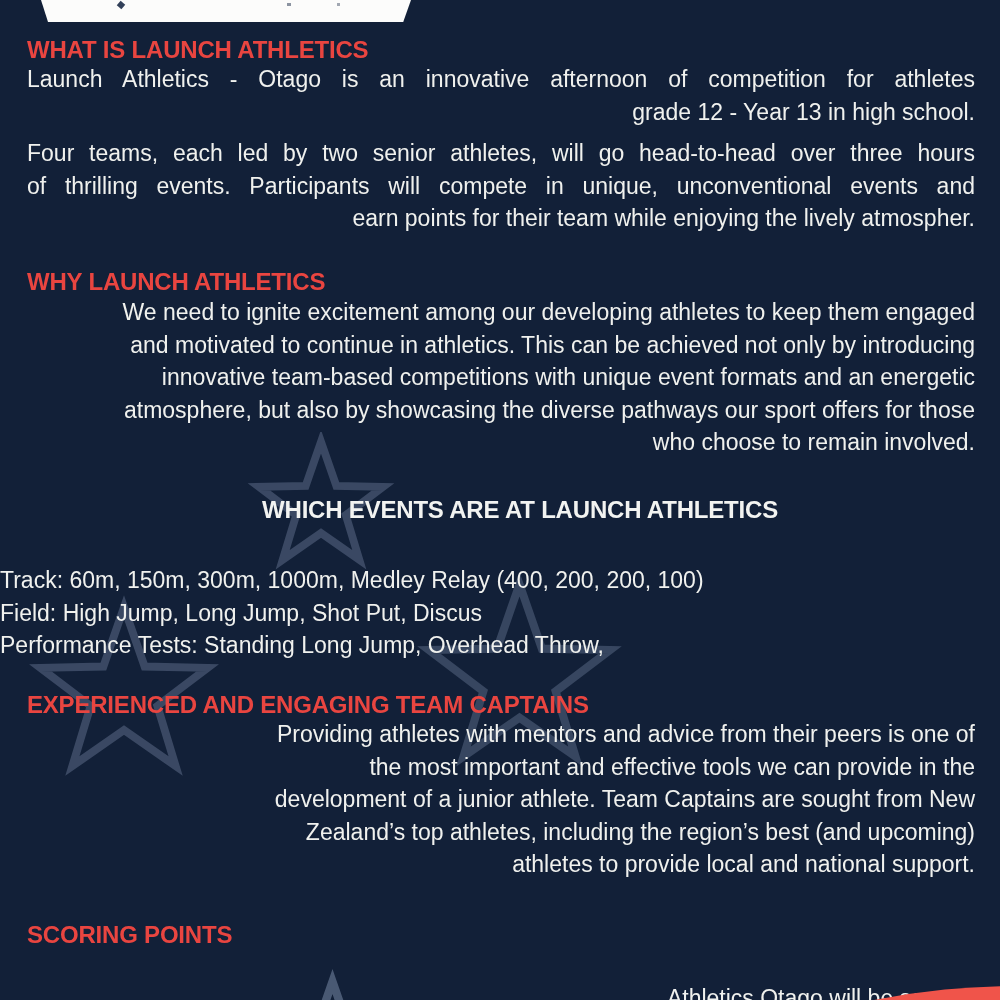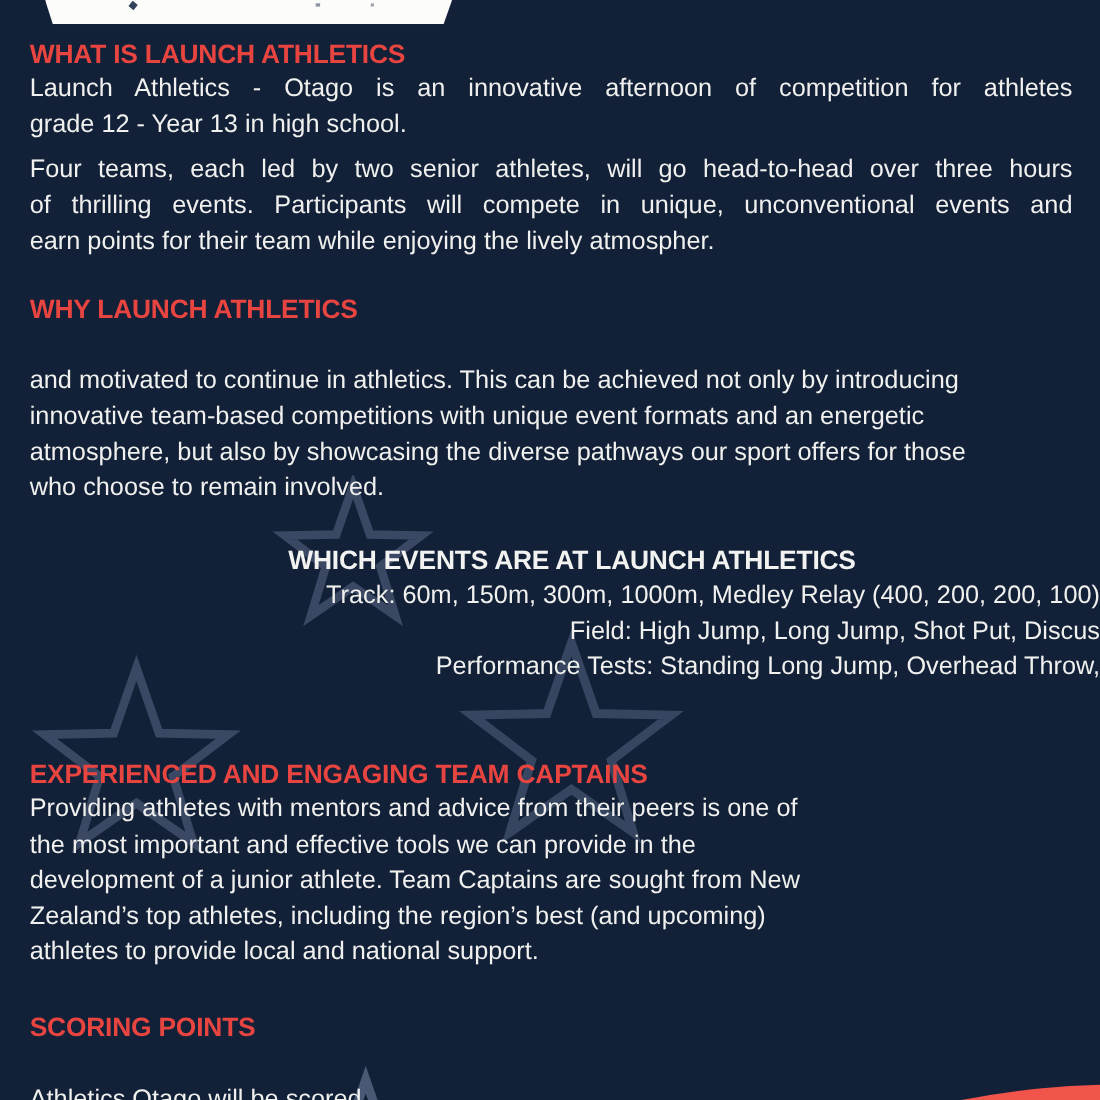--- a/index.html
+++ b/index.html
@@ -41,23 +41,23 @@
   .heading.center { left: 0; width: 1000px; text-align: center; }
 
   .line {
     position: absolute;
     left: 27px;
     width: 948px;
     color: #f0f1ee;
     font-size: 23px;
     line-height: 32.5px;
   }
-  .line.l { white-space: nowrap; text-align: left; }
+  .line.l { white-space: nowrap; text-align: right; }
   .line.j { text-align: justify; text-align-last: justify; }
-  .line.c { left: 0; width: 1000px; text-align: right; white-space: nowrap; }
+  .line.c { left: 0; width: 1000px; text-align: left; white-space: nowrap; margin-top: 40px; }
 
   
   .red-circle {
     position: absolute;
     left: 280px; top: 986px;
     width: 1474px; height: 1474px;
     border-radius: 50%;
     background: #f0544a;
   }
 </style>
@@ -86,20 +86,21 @@
   </div>
 
   <div class="heading" style="top:36px">WHAT IS LAUNCH ATHLETICS</div>
   <div class="line j" style="top:63px">Launch Athletics - Otago is an innovative afternoon of competition for athletes</div>
   <div class="line l" style="top:95.5px">grade 12 - Year 13 in high school.</div>
   <div class="line j" style="top:137px">Four teams, each led by two senior athletes, will go head-to-head over three hours</div>
   <div class="line j" style="top:169.5px">of thrilling events. Participants will compete in unique, unconventional events and</div>
   <div class="line l" style="top:202px">earn points for their team while enjoying the lively atmospher.</div>
 
   <div class="heading" style="top:268px">WHY LAUNCH ATHLETICS</div>
+  <div class="line l" style="top:296px">We need to ignite excitement among our developing athletes to keep them engaged</div>
   <div class="line l" style="top:328.5px">and motivated to continue in athletics. This can be achieved not only by introducing</div>
   <div class="line l" style="top:361px">innovative team-based competitions with unique event formats and an energetic</div>
   <div class="line l" style="top:393.5px">atmosphere, but also by showcasing the diverse pathways our sport offers for those</div>
   <div class="line l" style="top:426px">who choose to remain involved.</div>
 
   <div class="heading white center" style="top:496px">WHICH EVENTS ARE AT LAUNCH ATHLETICS</div>
   <div class="line c" style="top:524px">Track: 60m, 150m, 300m, 1000m, Medley Relay (400, 200, 200, 100)</div>
   <div class="line c" style="top:556.5px">Field: High Jump, Long Jump, Shot Put, Discus</div>
   <div class="line c" style="top:589px">Performance Tests: Standing Long Jump, Overhead Throw,</div>
 

